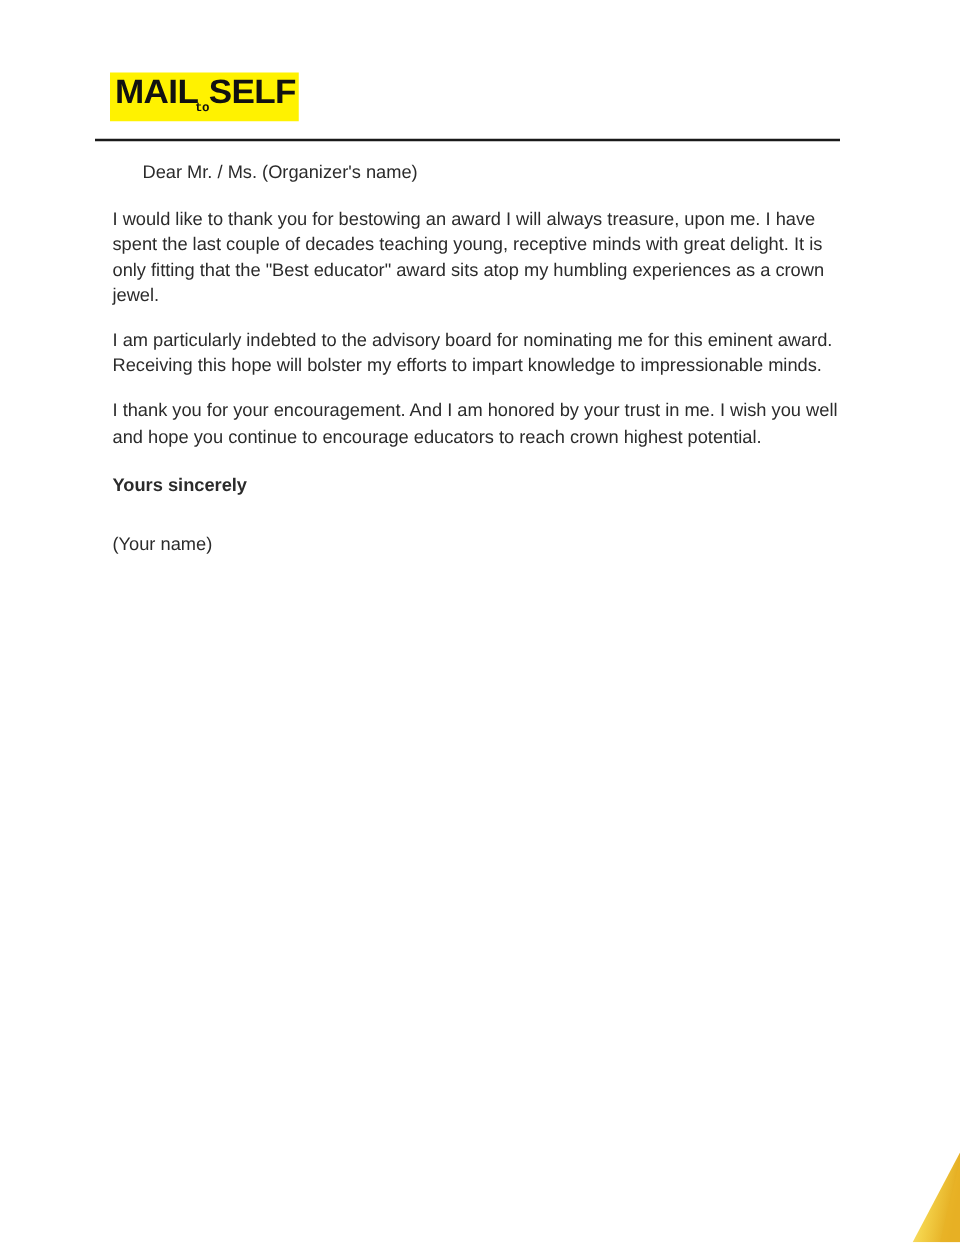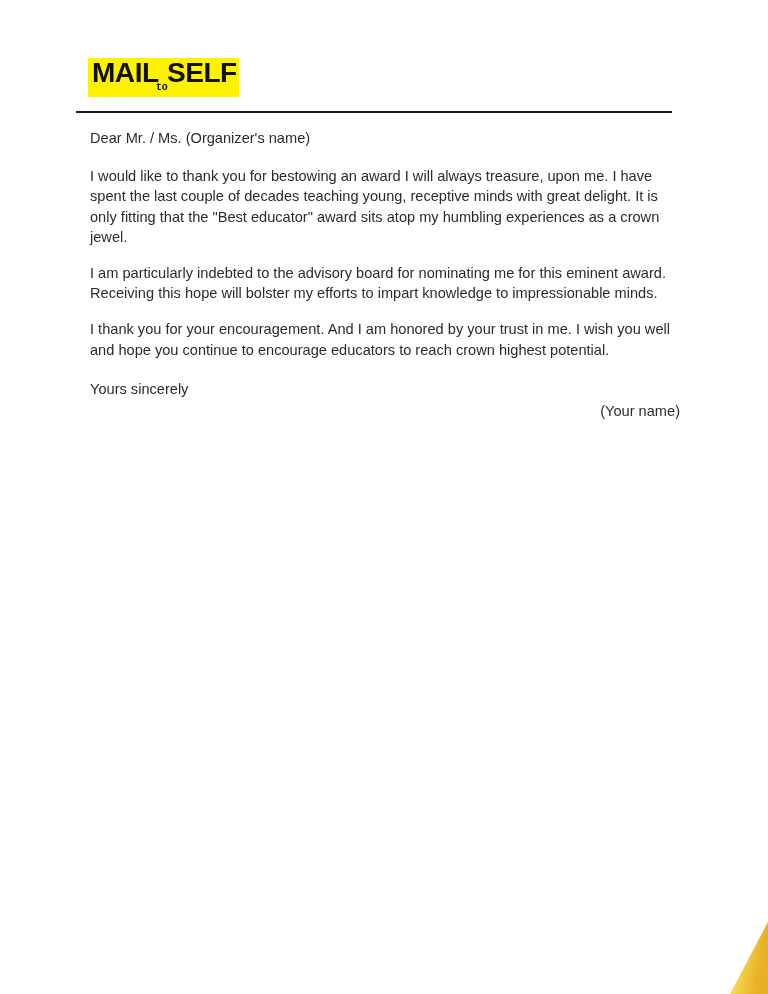--- a/index.html
+++ b/index.html
@@ -76,28 +76,29 @@
   }
   .letter p {
     margin: 0 0 16px 0;
     font-size: 14.6px;
     line-height: 20.2px;
     color: #2b2b2b;
     text-align: left;
   }
   .letter p.salutation {
     margin-bottom: 18px;
+    margin-left: 24px;
   }
   .letter p.closing {
     margin-top: 19px;
-    margin-bottom: 2px;
+    margin-bottom: 27px;
+    font-weight: bold;
   }
   .letter p.signature {
     margin-bottom: 17px;
-    text-align: right;
   }
 
   
   .corner-ribbon {
     position: absolute;
     right: 0;
     bottom: 0;
     width: 46px;
     height: 72px;
     pointer-events: none;

